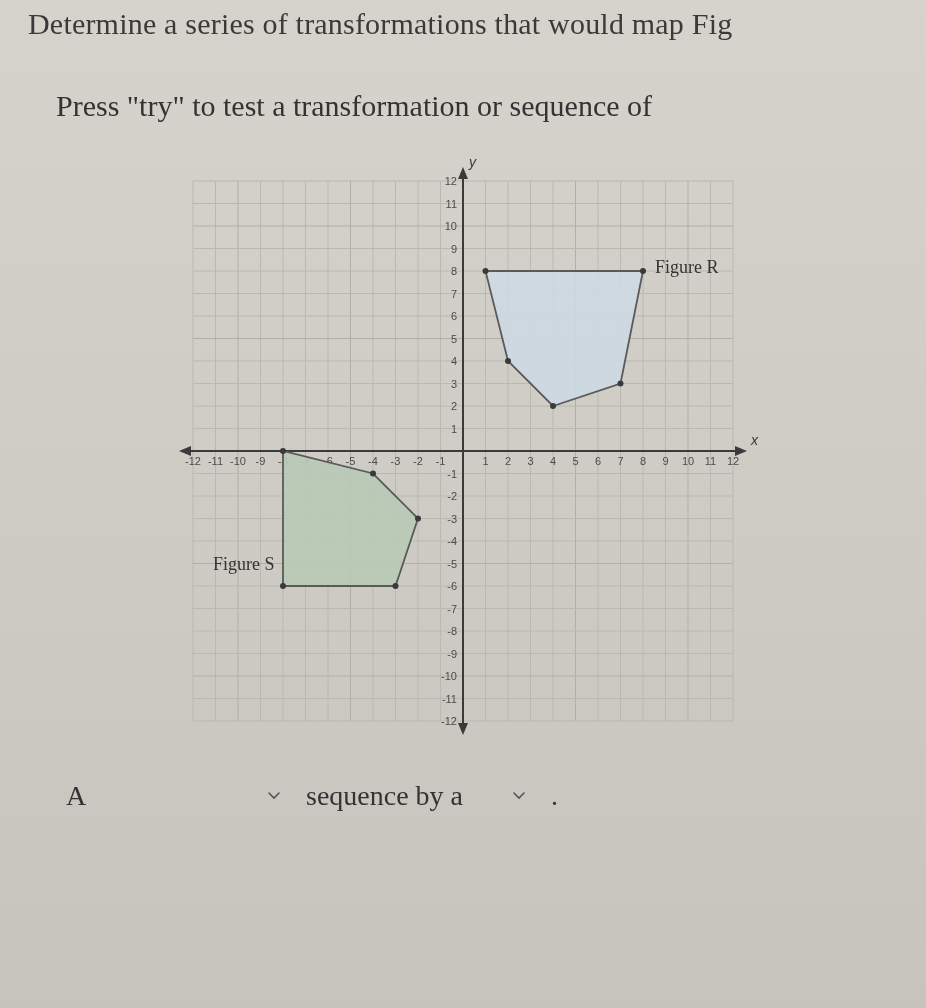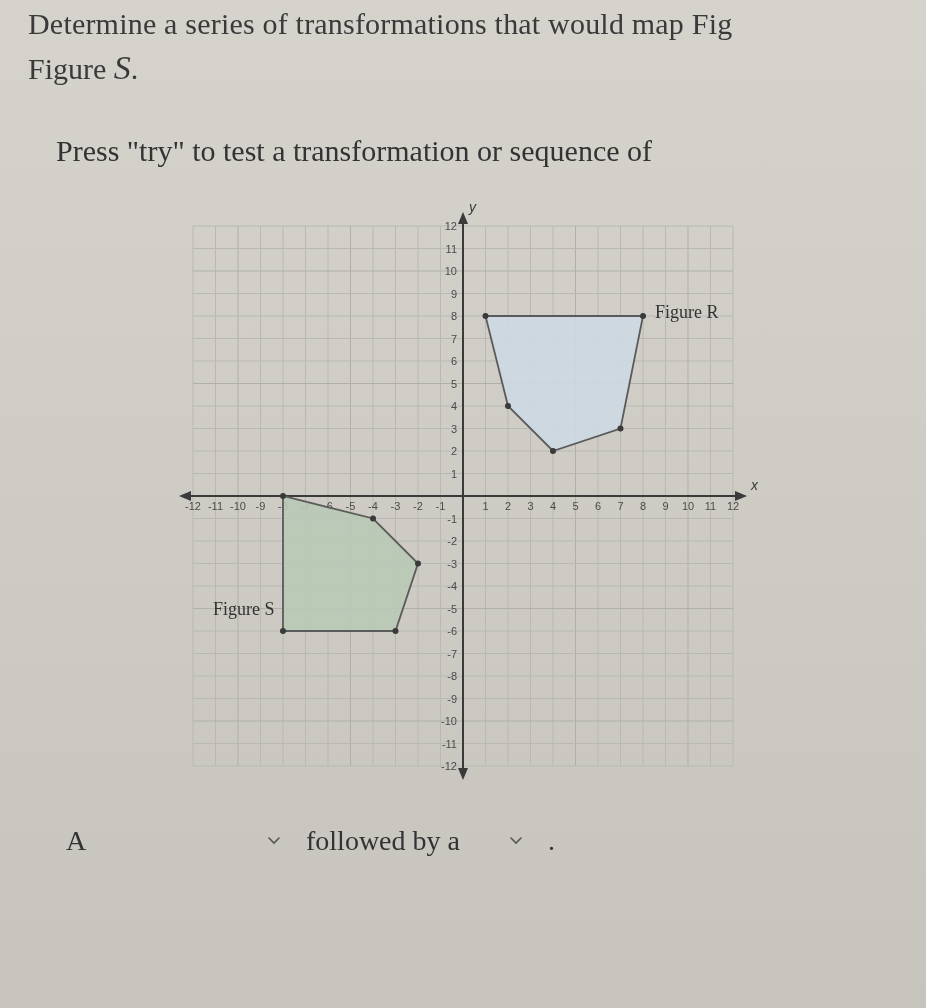--- a/index.html
+++ b/index.html
@@ -116,23 +116,20 @@
   .poly-s { fill: #b9c9b6; stroke: #5a5a5a; stroke-width: 1.8; fill-opacity: 0.9; }
   .vtx { fill: #3a3a3a; }
 </style>
 </head>
 <body>
 
 <div class="page">
 
   <div class="top-crop">
     <div class="line1">Determine a series of transformations that would map Fig</div>
-    <div>
-      <span>Figure </span><span class="math-var">S</span><span>.</span>
-    </div>
   </div>
 
   <div class="instruction">
     <div>Press "try" to test a transformation or sequence of</div>
   </div>
 
   <div class="graph-wrap">
     <svg id="graph-svg" width="600" height="600" viewBox="0 0 600 600">
         <line x1="30" y1="30" x2="30" y2="570" class="grid-line"></line>
         <line x1="52.5" y1="30" x2="52.5" y2="570" class="grid-line"></line>
@@ -259,21 +256,21 @@
 
   <div class="answer-row">
     <div class="dropdown">
       <span>A</span>
       <span class="chev">
         <svg width="14" height="14" viewBox="0 0 14 14">
             <path d="M2 4 L7 9 L12 4" stroke="#555" stroke-width="1.6" fill="none" stroke-linecap="round"></path>
           </svg>
       </span>
     </div>
-    <span>followed by a</span>
+    <span>sequence by a</span>
     <div class="dropdown small">
       <span></span>
       <span class="chev">
         <svg width="14" height="14" viewBox="0 0 14 14">
             <path d="M2 4 L7 9 L12 4" stroke="#555" stroke-width="1.6" fill="none" stroke-linecap="round"></path>
           </svg>
       </span>
     </div>
     <span>.</span>
   </div>

